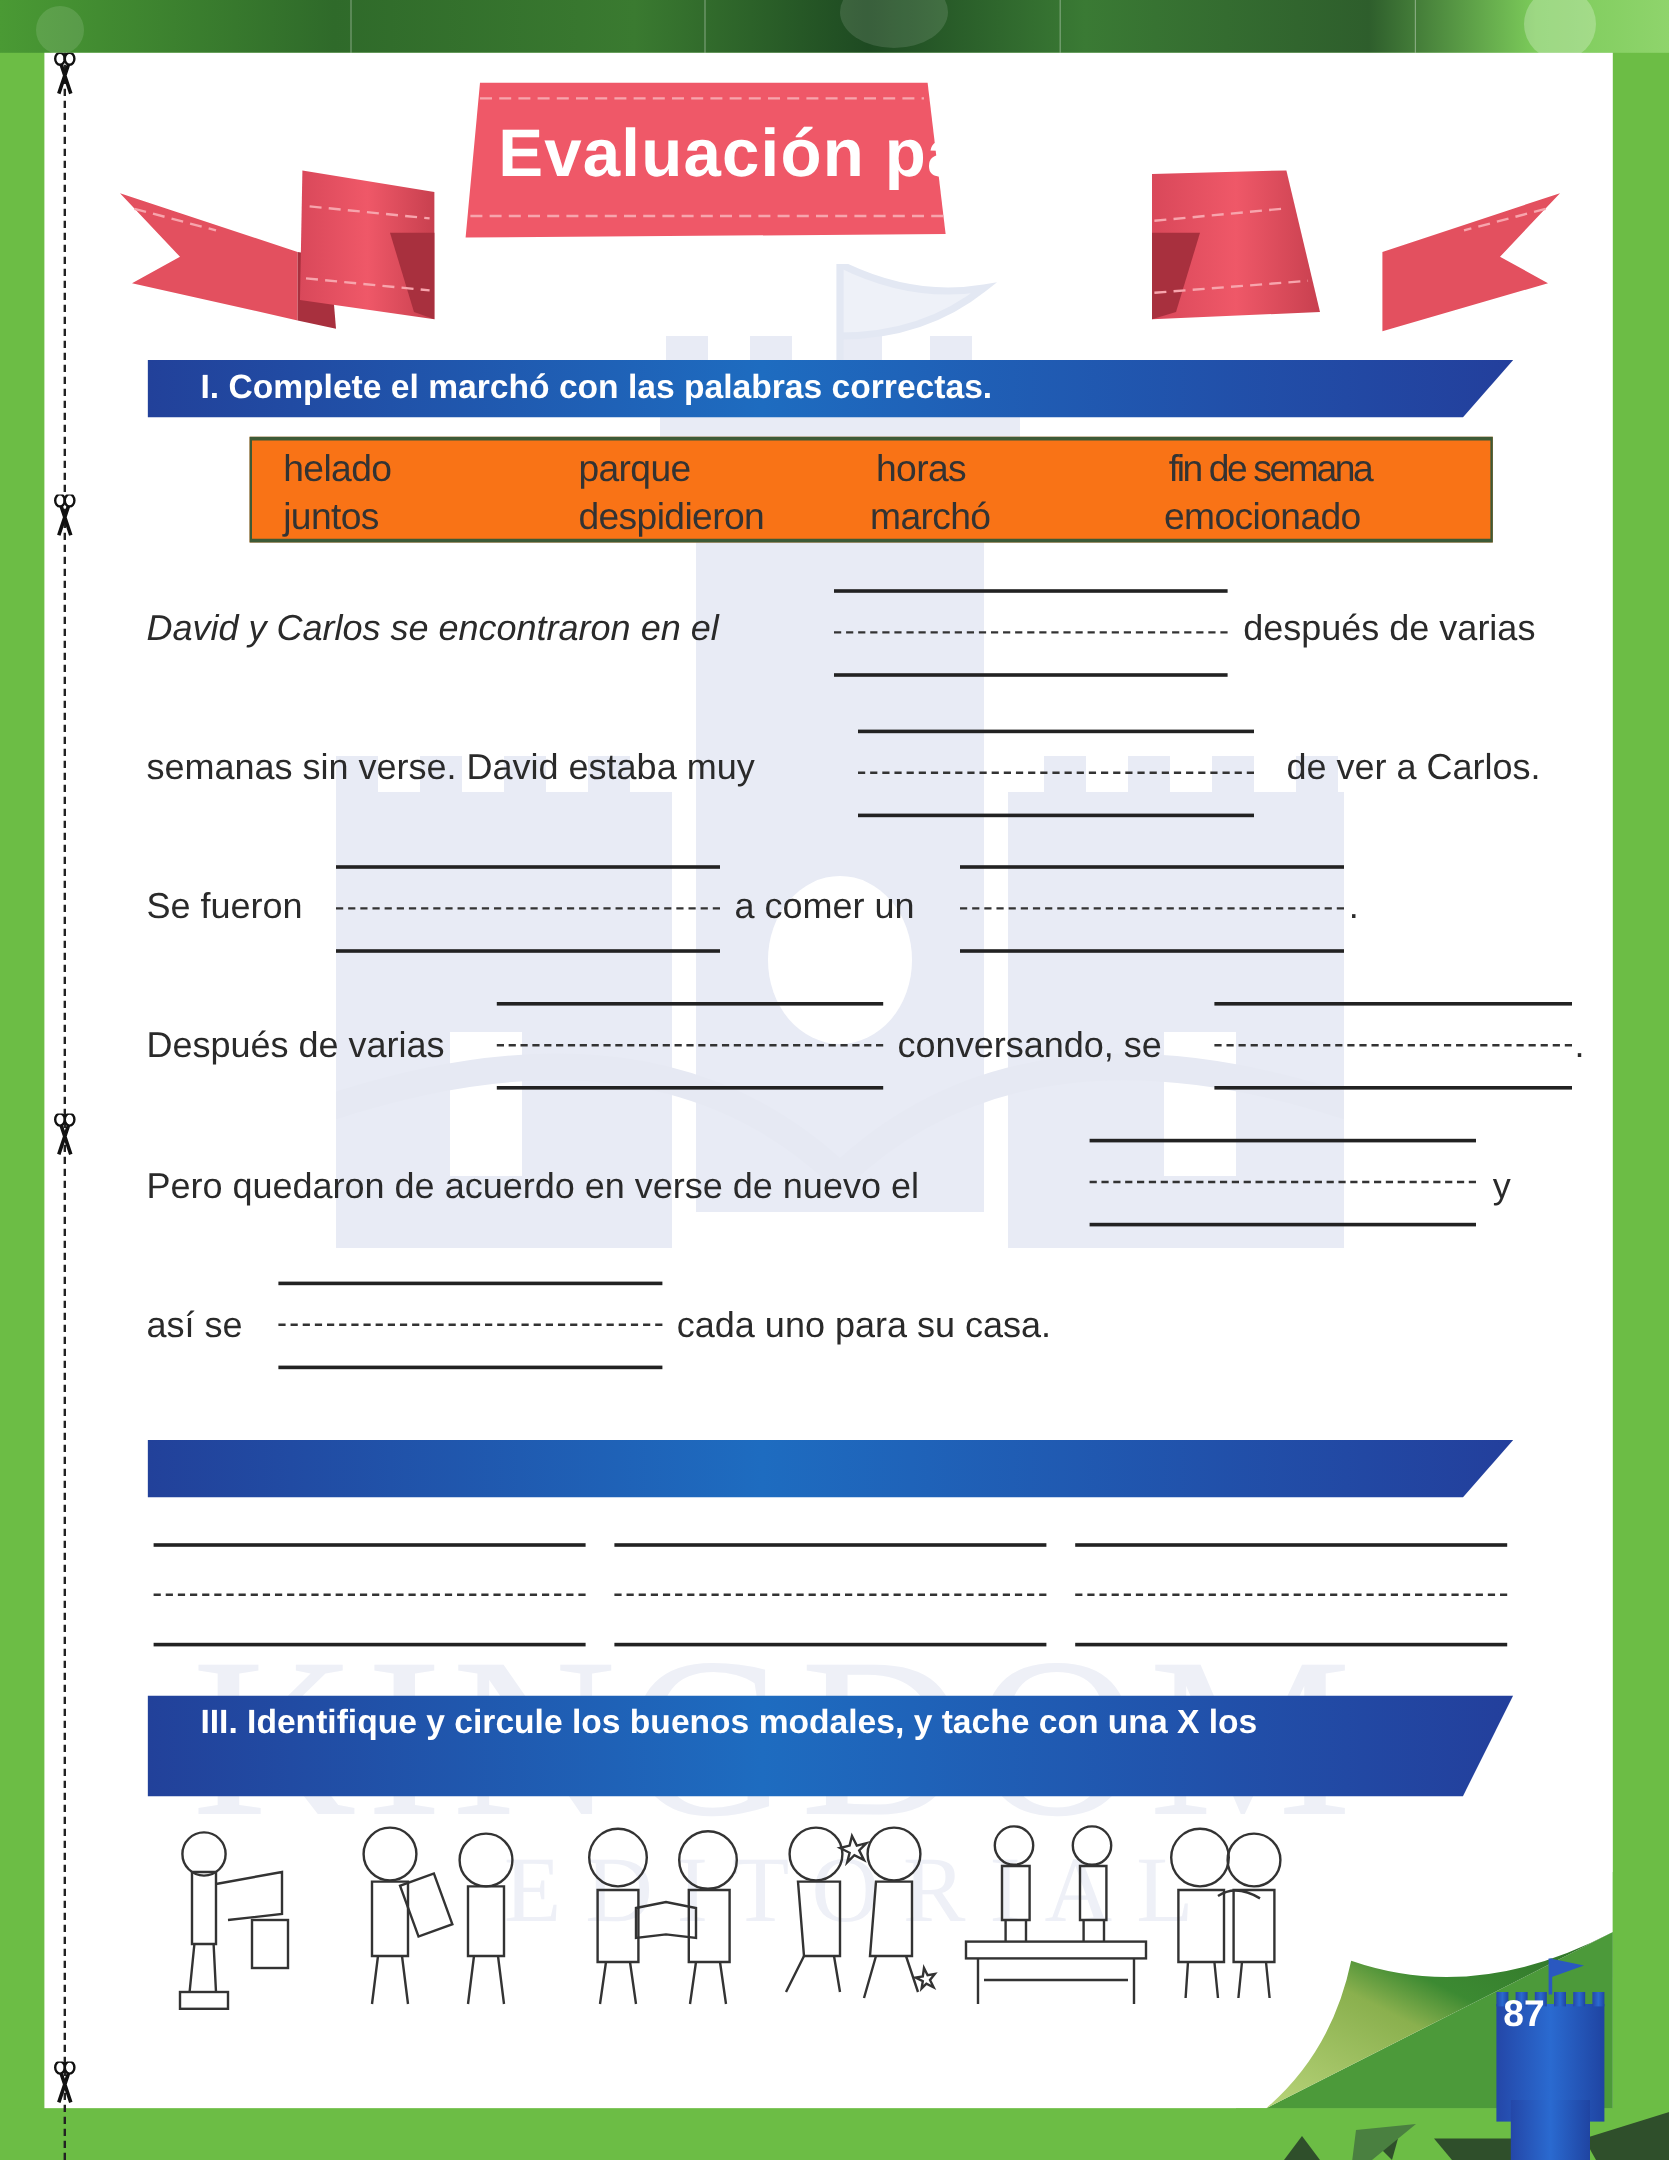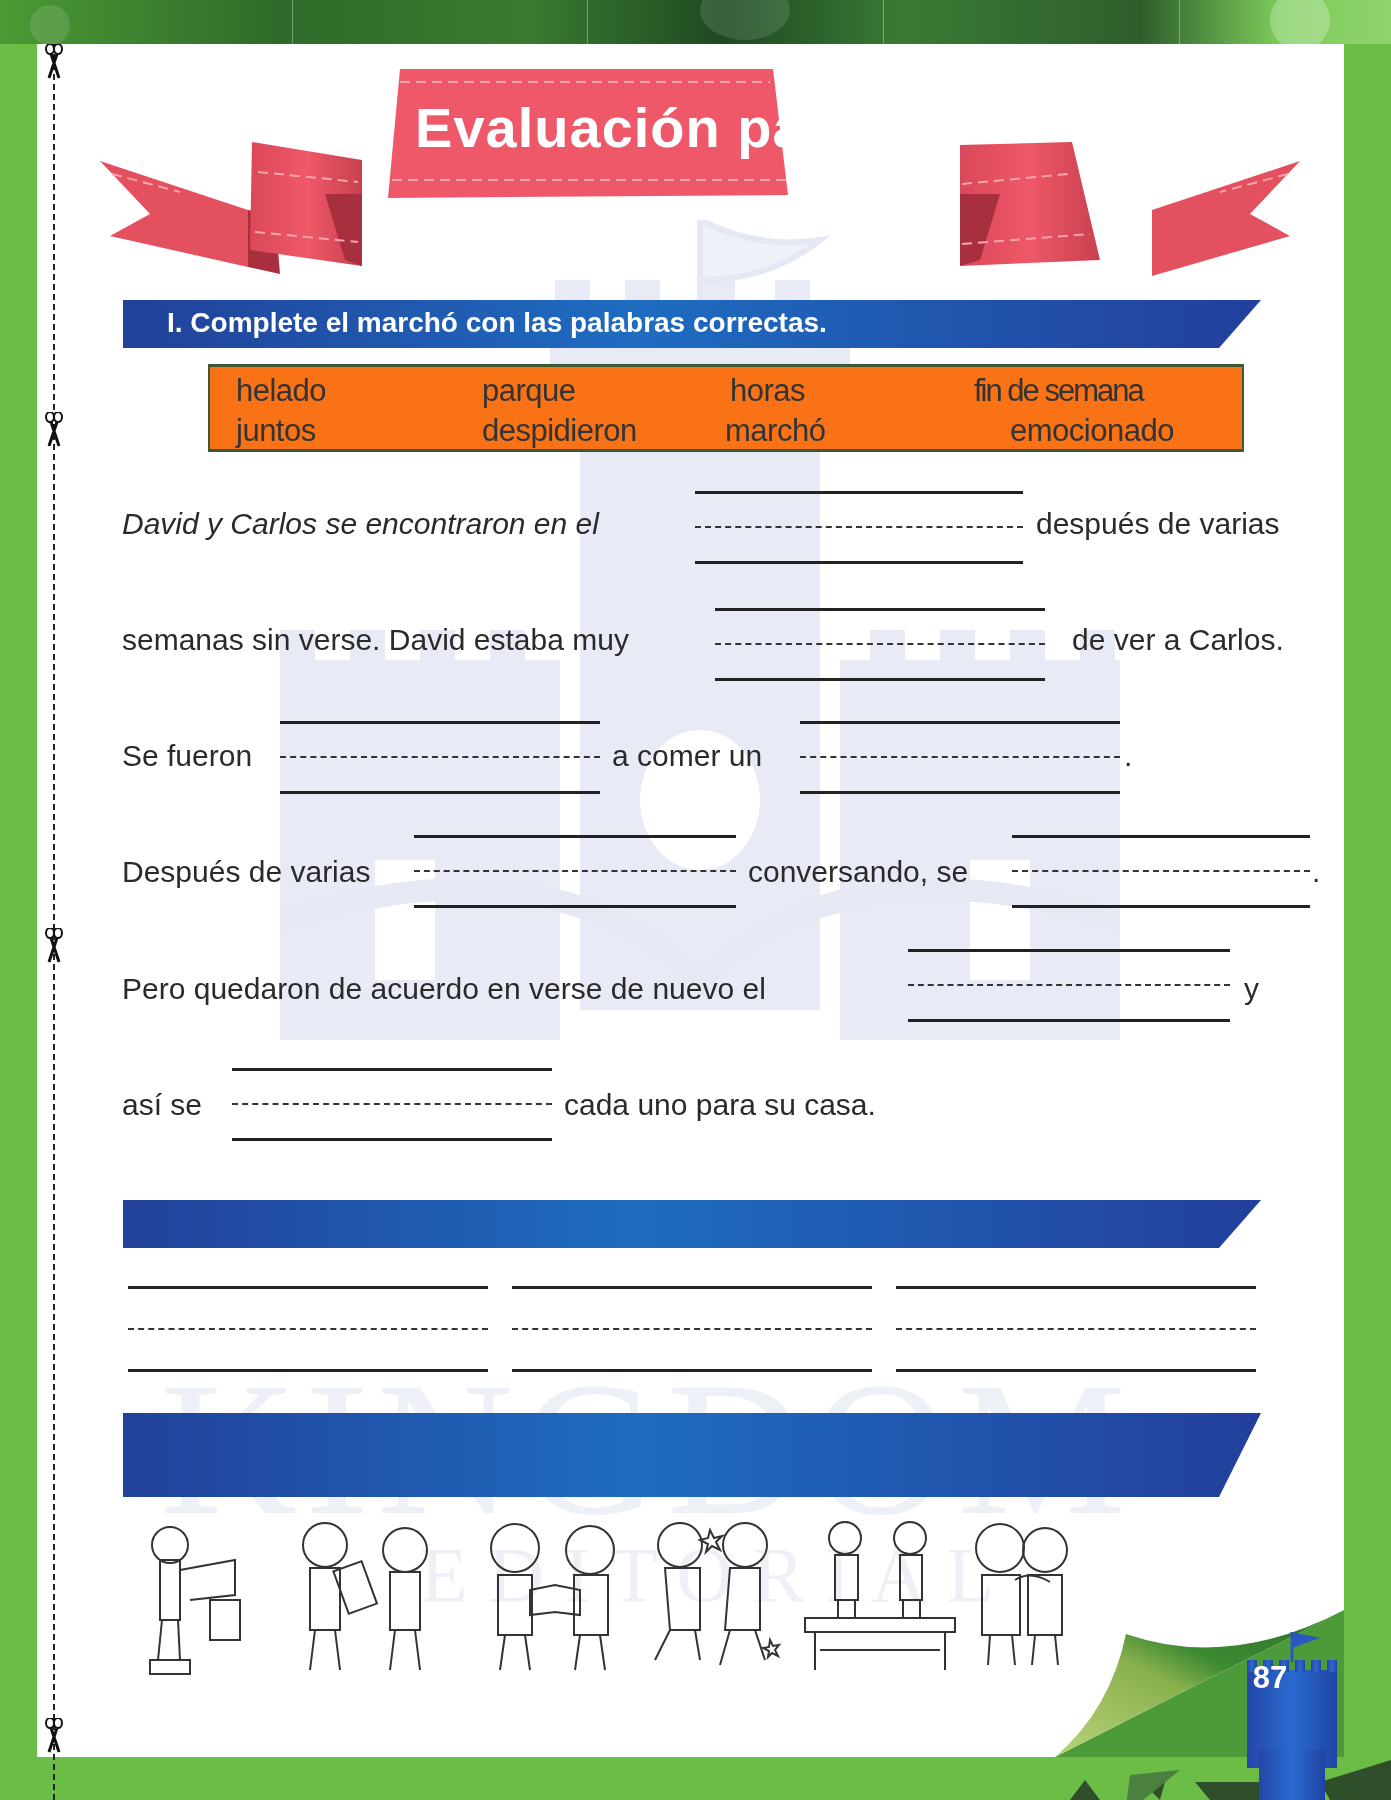--- a/index.html
+++ b/index.html
@@ -174,21 +174,21 @@
 </div>
 
 <div class="wordbank">
   <span class="wb-word" style="left:26px;top:6px;">helado</span>
   <span class="wb-word" style="left:272px;top:6px;">parque</span>
   <span class="wb-word" style="left:520px;top:6px;">horas</span>
   <span class="wb-word" style="left:764px;top:6px;letter-spacing:-2px;">fin de semana</span>
   <span class="wb-word" style="left:26px;top:46px;">juntos</span>
   <span class="wb-word" style="left:272px;top:46px;">despidieron</span>
   <span class="wb-word" style="left:515px;top:46px;">marchó</span>
-  <span class="wb-word" style="left:760px;top:46px;margin-left:40px;">emocionado</span>
+  <span class="wb-word" style="left:760px;top:46px;">emocionado</span>
 </div>
 
 <div class="ptext" style="left:122px;top:507px;font-style:italic;">David y Carlos se encontraron en el</div>
 <div class="blank" style="left:695px;top:491px;width:328px;height:74px;">
   <div class="solid" style="top:0;"></div>
     <div class="dash" style="top:35px;"></div>
     <div class="solid" style="top:70px;"></div>
 </div>
 <div class="ptext" style="left:1036px;top:507px;">después de varias</div>
 
@@ -277,20 +277,21 @@
   <svg width="1138" height="84" viewBox="0 0 1138 84">
     <defs>
         <linearGradient id="bg3" x1="0" x2="1">
           <stop offset="0" stop-color="#22419a"></stop>
           <stop offset="0.45" stop-color="#1e6cc0"></stop>
           <stop offset="1" stop-color="#233f9c"></stop>
         </linearGradient>
       </defs>
     <polygon points="0,0 1138,0 1096,84 0,84" fill="url(#bg3)"></polygon>
   </svg>
+  <div class="sec-text" style="top:3px;">III. Identifique y circule los buenos modales, y tache con una X los</div>
 </div>
 
 <div class="pics">
   <svg class="pic" style="left:0;" width="130" height="160" viewBox="0 0 130 160">
     <g fill="none" stroke="#333" stroke-width="2">
         <circle cx="30" cy="25" r="18"></circle>
         <path d="M20 40 L20 100 L40 100 L40 40 Z"></path>
         <path d="M40 50 L95 40 L95 75 L50 80"></path>
         <rect x="70" y="80" width="30" height="40"></rect>
         <path d="M22 100 L18 140 M38 100 L40 140"></path>

